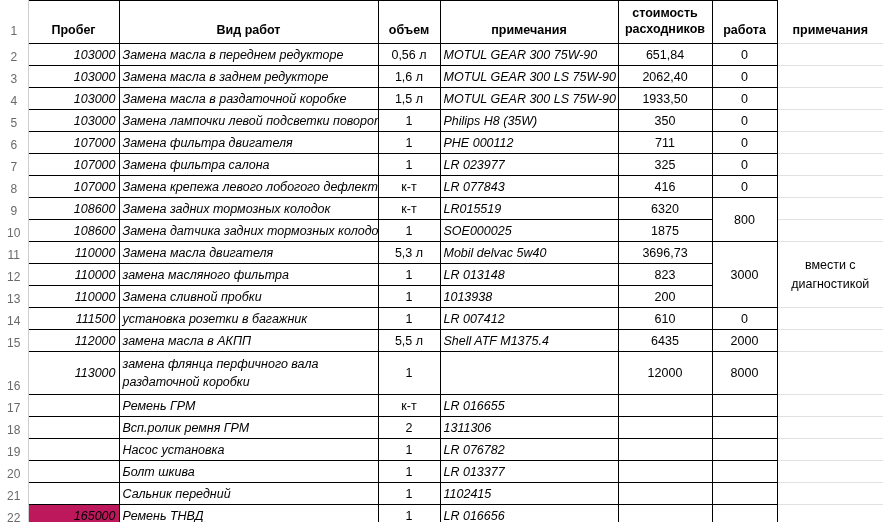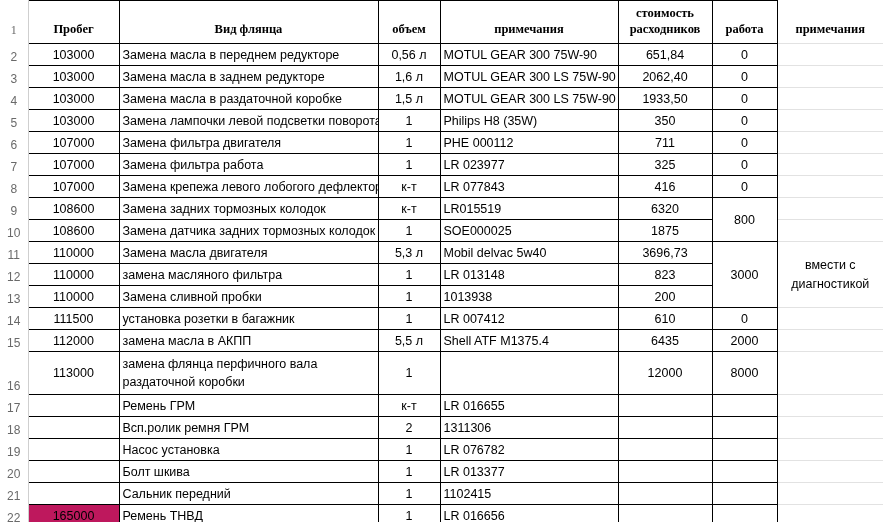--- a/index.html
+++ b/index.html
@@ -1,26 +1,26 @@
 <!DOCTYPE html>
 <html><head>
 <meta charset="utf-8">
 <style>
   html,body{margin:0;padding:0;background:#fff;}
   body{font-family:"Liberation Sans", sans-serif;}
   table{border-collapse:collapse;table-layout:fixed;width:883px;}
   td,th{font-size:12.5px;color:#000;padding:0 3px;overflow:hidden;white-space:nowrap;vertical-align:middle;height:20px;}
-  tr.hdr td, tr.hdr th{height:36px;vertical-align:bottom;padding-bottom:6px;font-family:Liberation Serif, serif;}
+  tr.hdr td, tr.hdr th{height:36px;vertical-align:bottom;padding-bottom:6px;}
   tr.tall td{height:41px;}
   th{font-weight:bold;text-align:center;}
   .gut{border:none;border-right:1px solid #cfcfcf;color:#696969;text-align:center;font-size:12px;vertical-align:bottom;padding:0 2px 2px 2px;font-weight:normal;}
   .b{border:1px solid #000;}
   .note{border:none;border-bottom:1px solid #e2e2e2;background:#fff;}
-  .ar{text-align:center;}
-  .al{text-align:left;}
+  .ar{text-align:right;font-style:italic;}
+  .al{text-align:left;font-style:italic;}
   .ac{text-align:center;}
   .wrap{white-space:normal;line-height:1.45;}
   .hwrap{white-space:normal;line-height:1.3;}
   .yellow{background:#be185d;}
 </style>
 </head>
 <body>
 
 <table>
   <colgroup>
@@ -31,21 +31,21 @@
     <col style="width:178px">
       <col style="width:94px">
       <col style="width:65px">
       <col style="width:106px">
   </colgroup>
 
   <tbody>
       <tr class="hdr">
     <td class="gut">1</td>
     <th class="b">Пробег</th>
-    <th class="b">Вид флянца</th>
+    <th class="b">Вид работ</th>
     <th class="b">объем</th>
     <th class="b">примечания</th>
     <th class="b hwrap">стоимость расходников</th>
     <th class="b">работа</th>
     <th class="note">примечания</th>
   </tr>
 
   <tr>
     <td class="gut">2</td>
     <td class="b ar">103000</td>
@@ -97,21 +97,21 @@
     <td class="b ac">1</td>
     <td class="b al">PHE 000112</td>
     <td class="b ac">711</td>
     <td class="b ac">0</td>
     <td class="note"></td>
   </tr>
 
   <tr>
     <td class="gut">7</td>
     <td class="b ar">107000</td>
-    <td class="b al">Замена фильтра работа</td>
+    <td class="b al">Замена фильтра салона</td>
     <td class="b ac">1</td>
     <td class="b al">LR 023977</td>
     <td class="b ac">325</td>
     <td class="b ac">0</td>
     <td class="note"></td>
   </tr>
 
   <tr>
     <td class="gut">8</td>
     <td class="b ar">107000</td>

